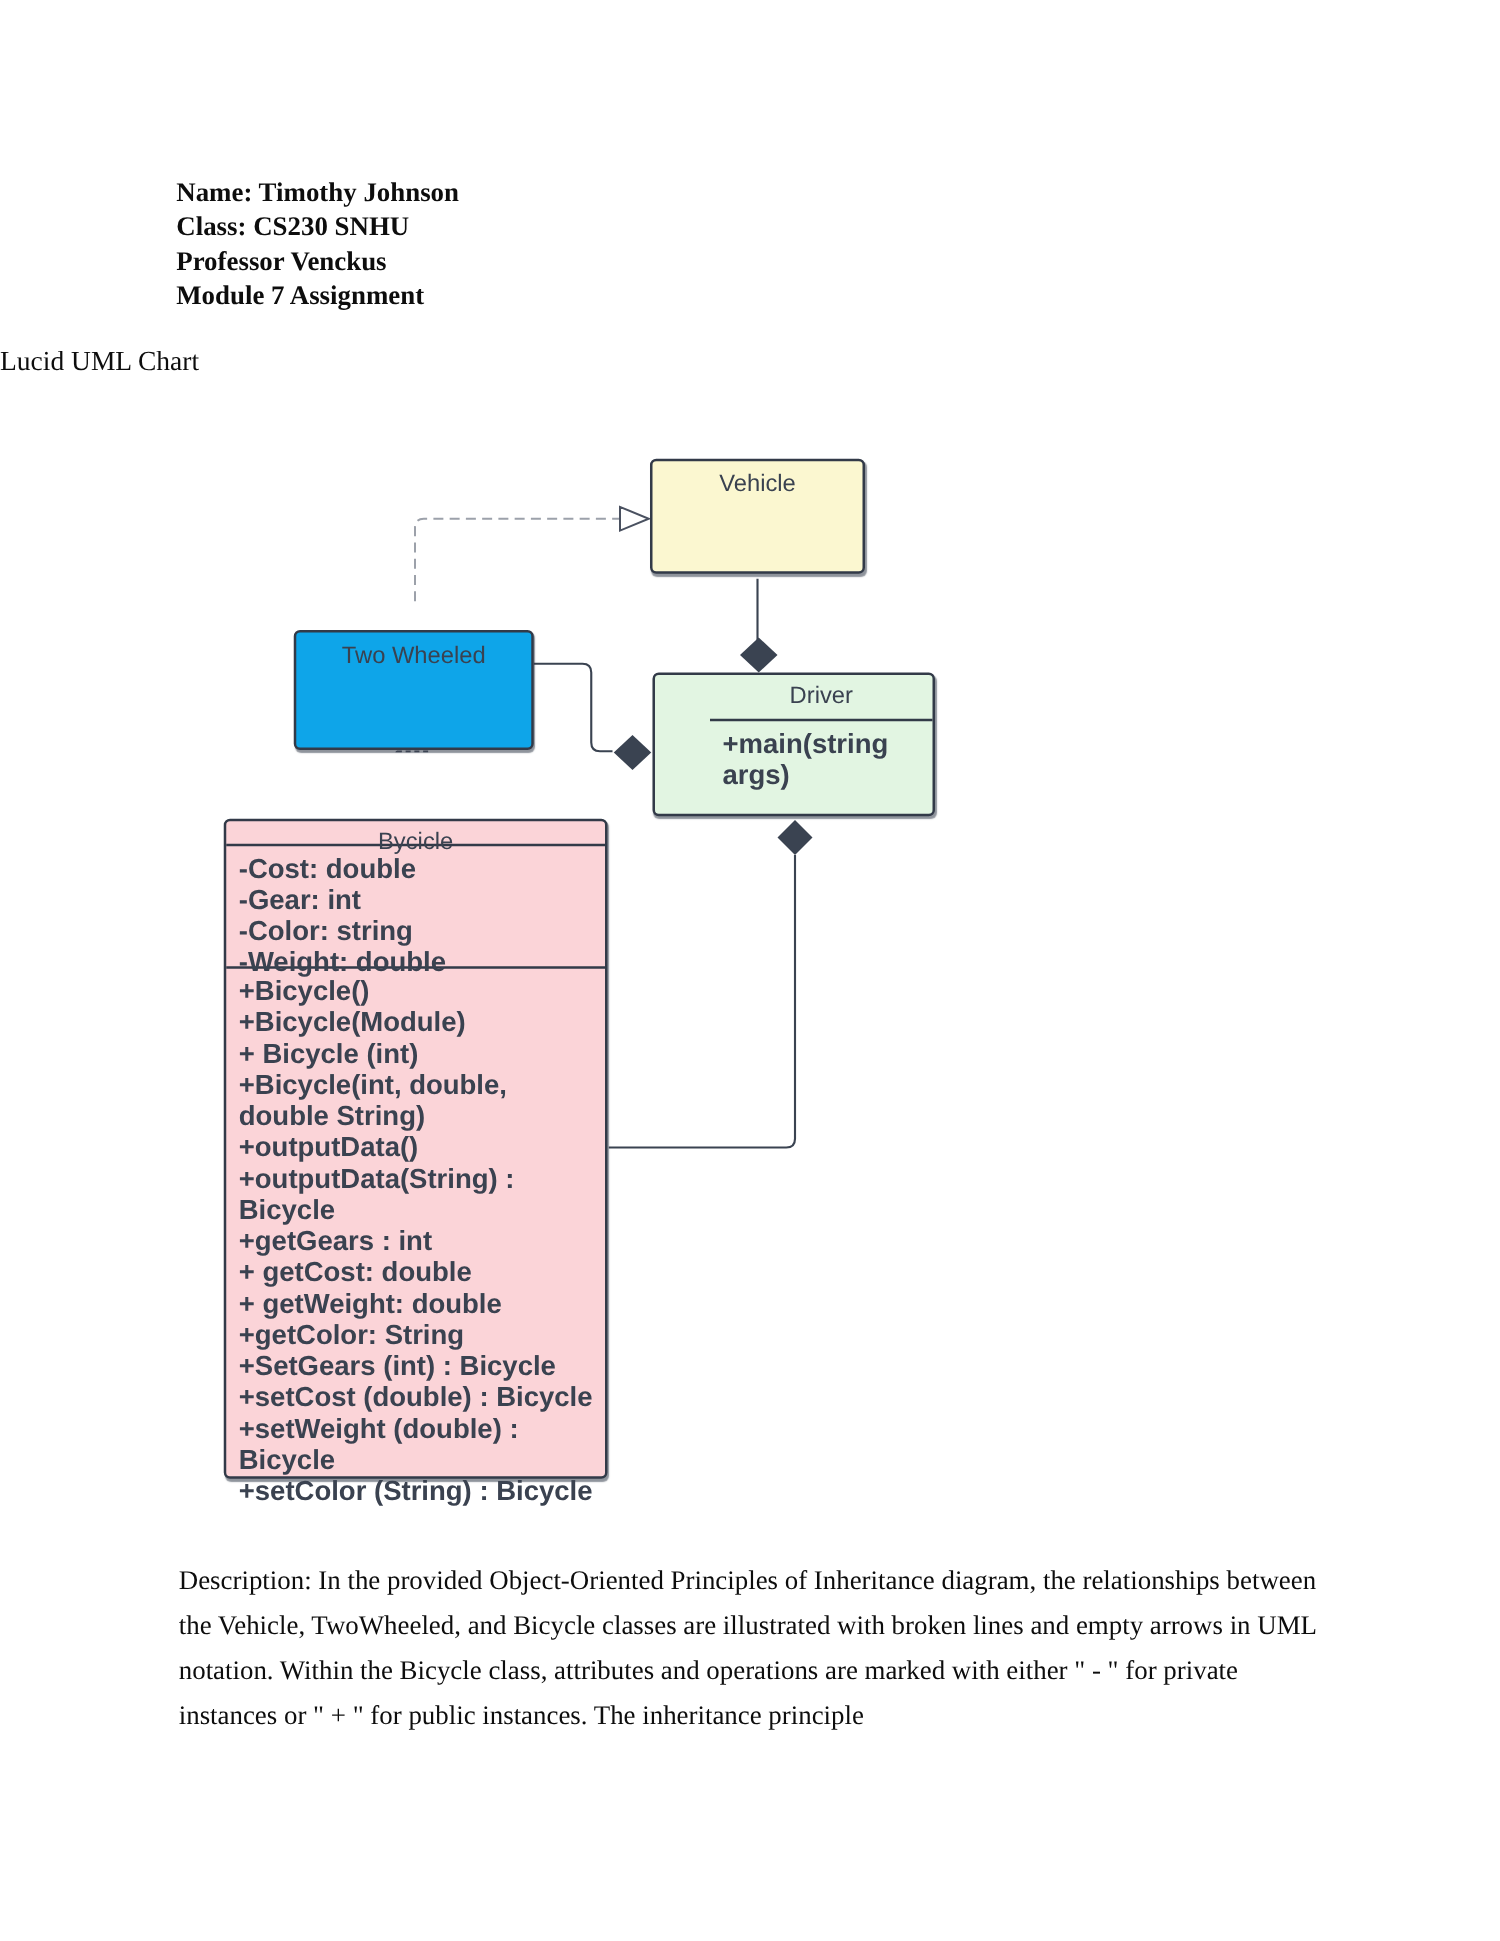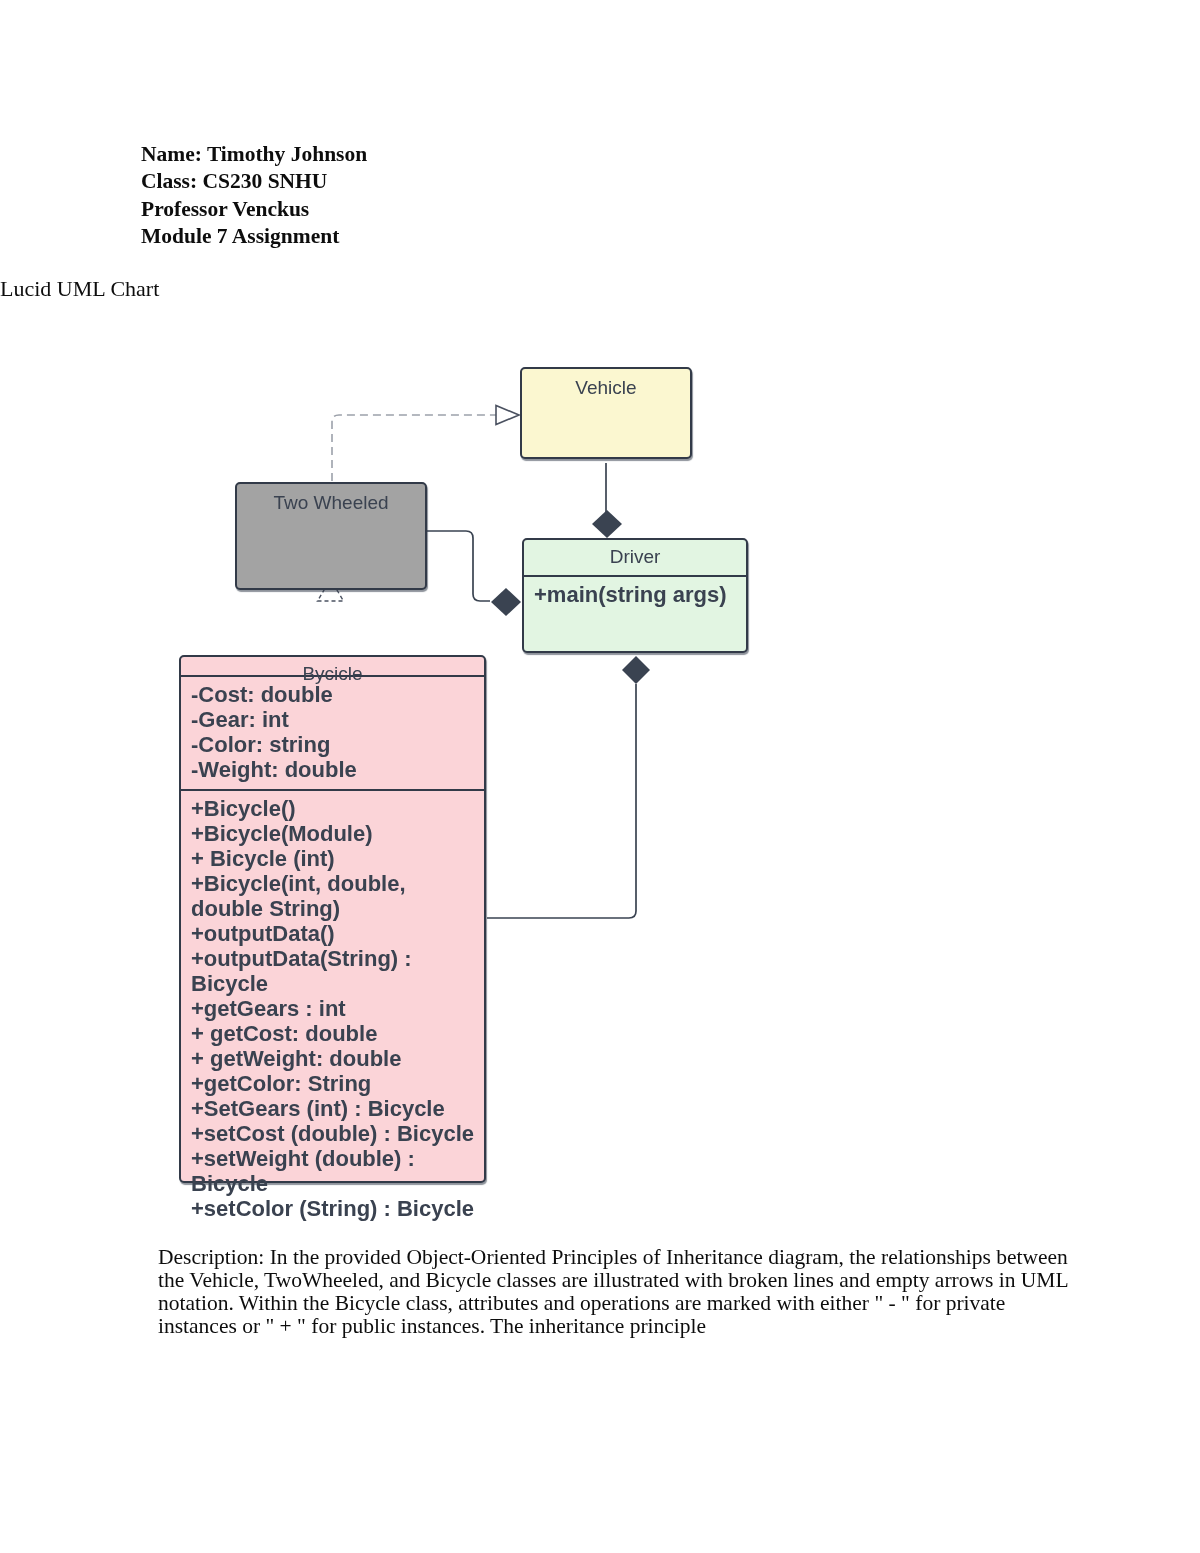--- a/index.html
+++ b/index.html
@@ -28,25 +28,25 @@
   .doc-title {
     position: absolute;
     left: 0;
     top: 276px;
     width: 1200px;
     text-align: left;
     font-size: 22px;
   }
   .doc-description {
     position: absolute;
-    left: 158px;
+    left: 143px;
     top: 1246px;
     width: 918px;
     font-size: 21.5px;
-    line-height: 23px;
+    line-height: 36px;
   }
   
   .diagram-layer {
     position: absolute;
     left: 0; top: 0;
     width: 1200px;
     height: 1553px;
     pointer-events: none;
   }
   .uml-box {
@@ -67,27 +67,27 @@
   .uml-compartment {
     box-sizing: border-box;
     font-size: 22px;
     padding: 5px 8px 0 10px;
     font-weight: bold;
   }
   .uml-compartment div { line-height: 25px; }
   .divider { border-bottom: 2px solid #323A48; }
 
   .box-vehicle     { left: 520px; top: 367px; width: 172px; height: 92px;  background: #FBF7D0; }
-  .box-twowheeled  { left: 235px; top: 482px; width: 192px; height: 108px;  background: #a3a3a3; }
-  .box-driver      { left: 522px; top: 538px; width: 226px; height: 115px; background: #E2F5E2; }
+  .box-twowheeled  { left: 235px; top: 504px; width: 192px; height: 96px;  background: #0ea5e9; }
+  .box-driver      { left: 522px; top: 538px; width: 226px; height: 115px; background: #E2F5E2; padding-left: 44px; }
   .box-bycicle     { left: 179px; top: 655px; width: 307px; height: 528px; background: #FBD4D8; }
 
   .box-driver .uml-title   { height: 37px; padding-top: 6px; }
   .box-bycicle .uml-title  { height: 20px; padding-top: 6px; }
-  .box-bycicle .attrs      { height: 114px; }
+  .box-bycicle .attrs      { height: 98px; }
 </style>
 </head>
 <body>
 
 <div class="page">
 
   <div class="doc-header"><div>Name: Timothy Johnson</div><div>Class: CS230 SNHU</div><div>Professor Venckus</div><div>Module 7 Assignment</div></div>
 
   <div class="doc-title">Lucid UML Chart</div>
 

